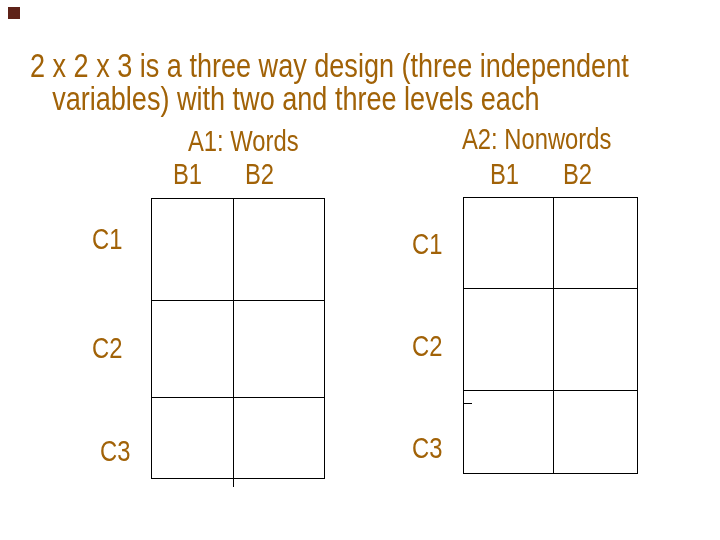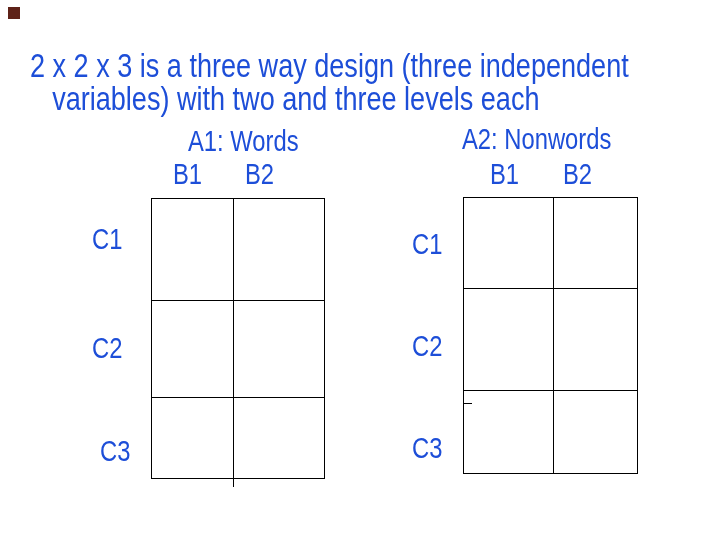--- a/index.html
+++ b/index.html
@@ -2,21 +2,21 @@
 <html><head>
 <meta charset="utf-8">
 <style>
   html,body { margin:0; padding:0; }
   .slide {
     position:relative;
     width:720px; height:540px;
     background:#ffffff;
     overflow:hidden;
     font-family:"Liberation Sans", sans-serif;
-    color:#1d4ed8;
+    color:#a16207;
   }
   .deco {
     position:absolute; left:8px; top:7px;
     width:12px; height:12px;
     background:#5e2218;
   }
   .title {
     position:absolute; left:30px; top:49px;
     font-size:33px; line-height:33px;
     transform:scaleX(0.82); transform-origin:0 0;

